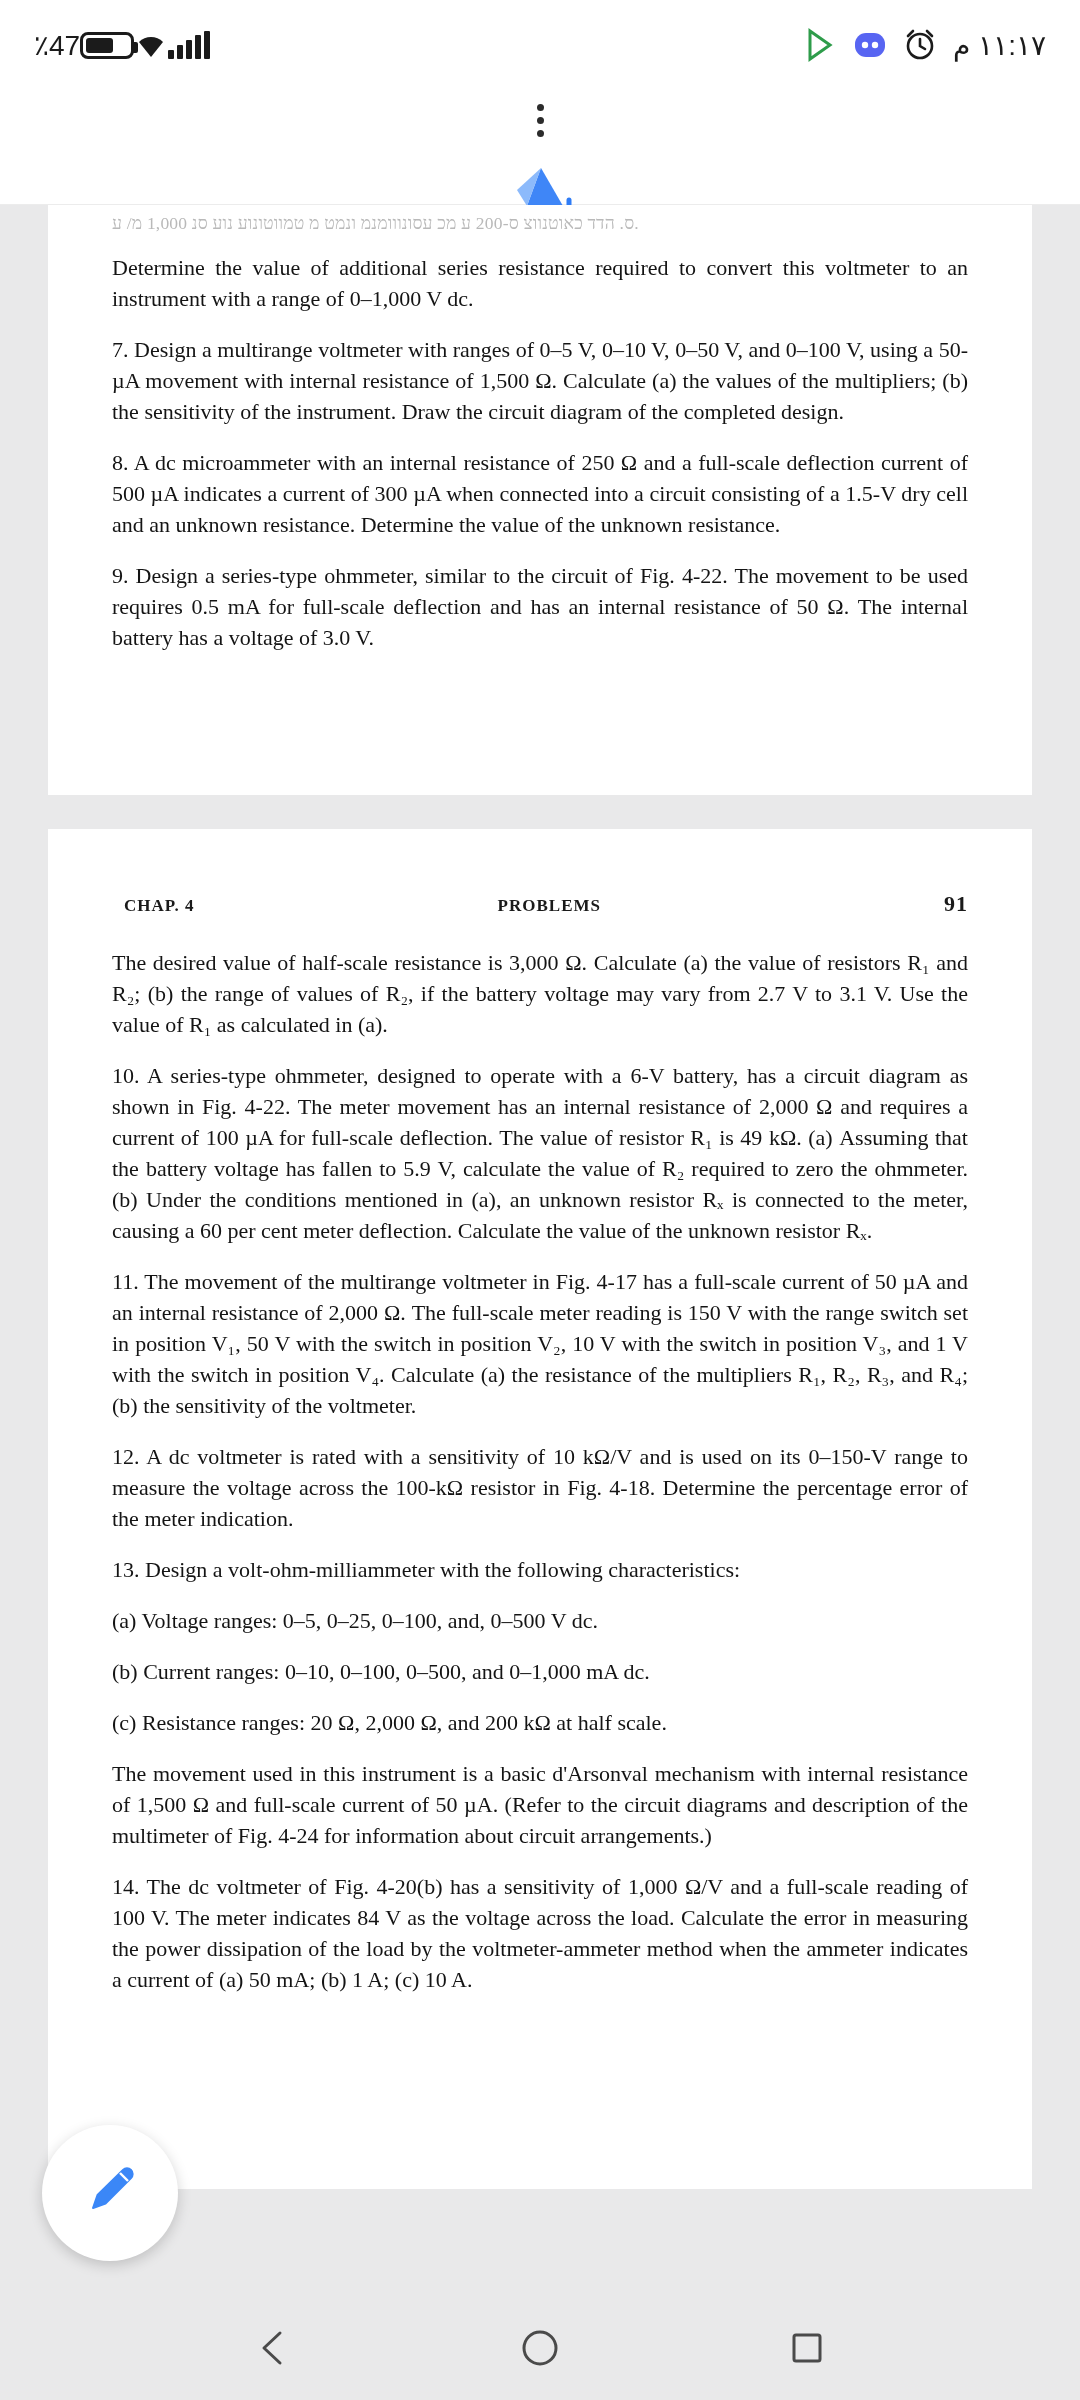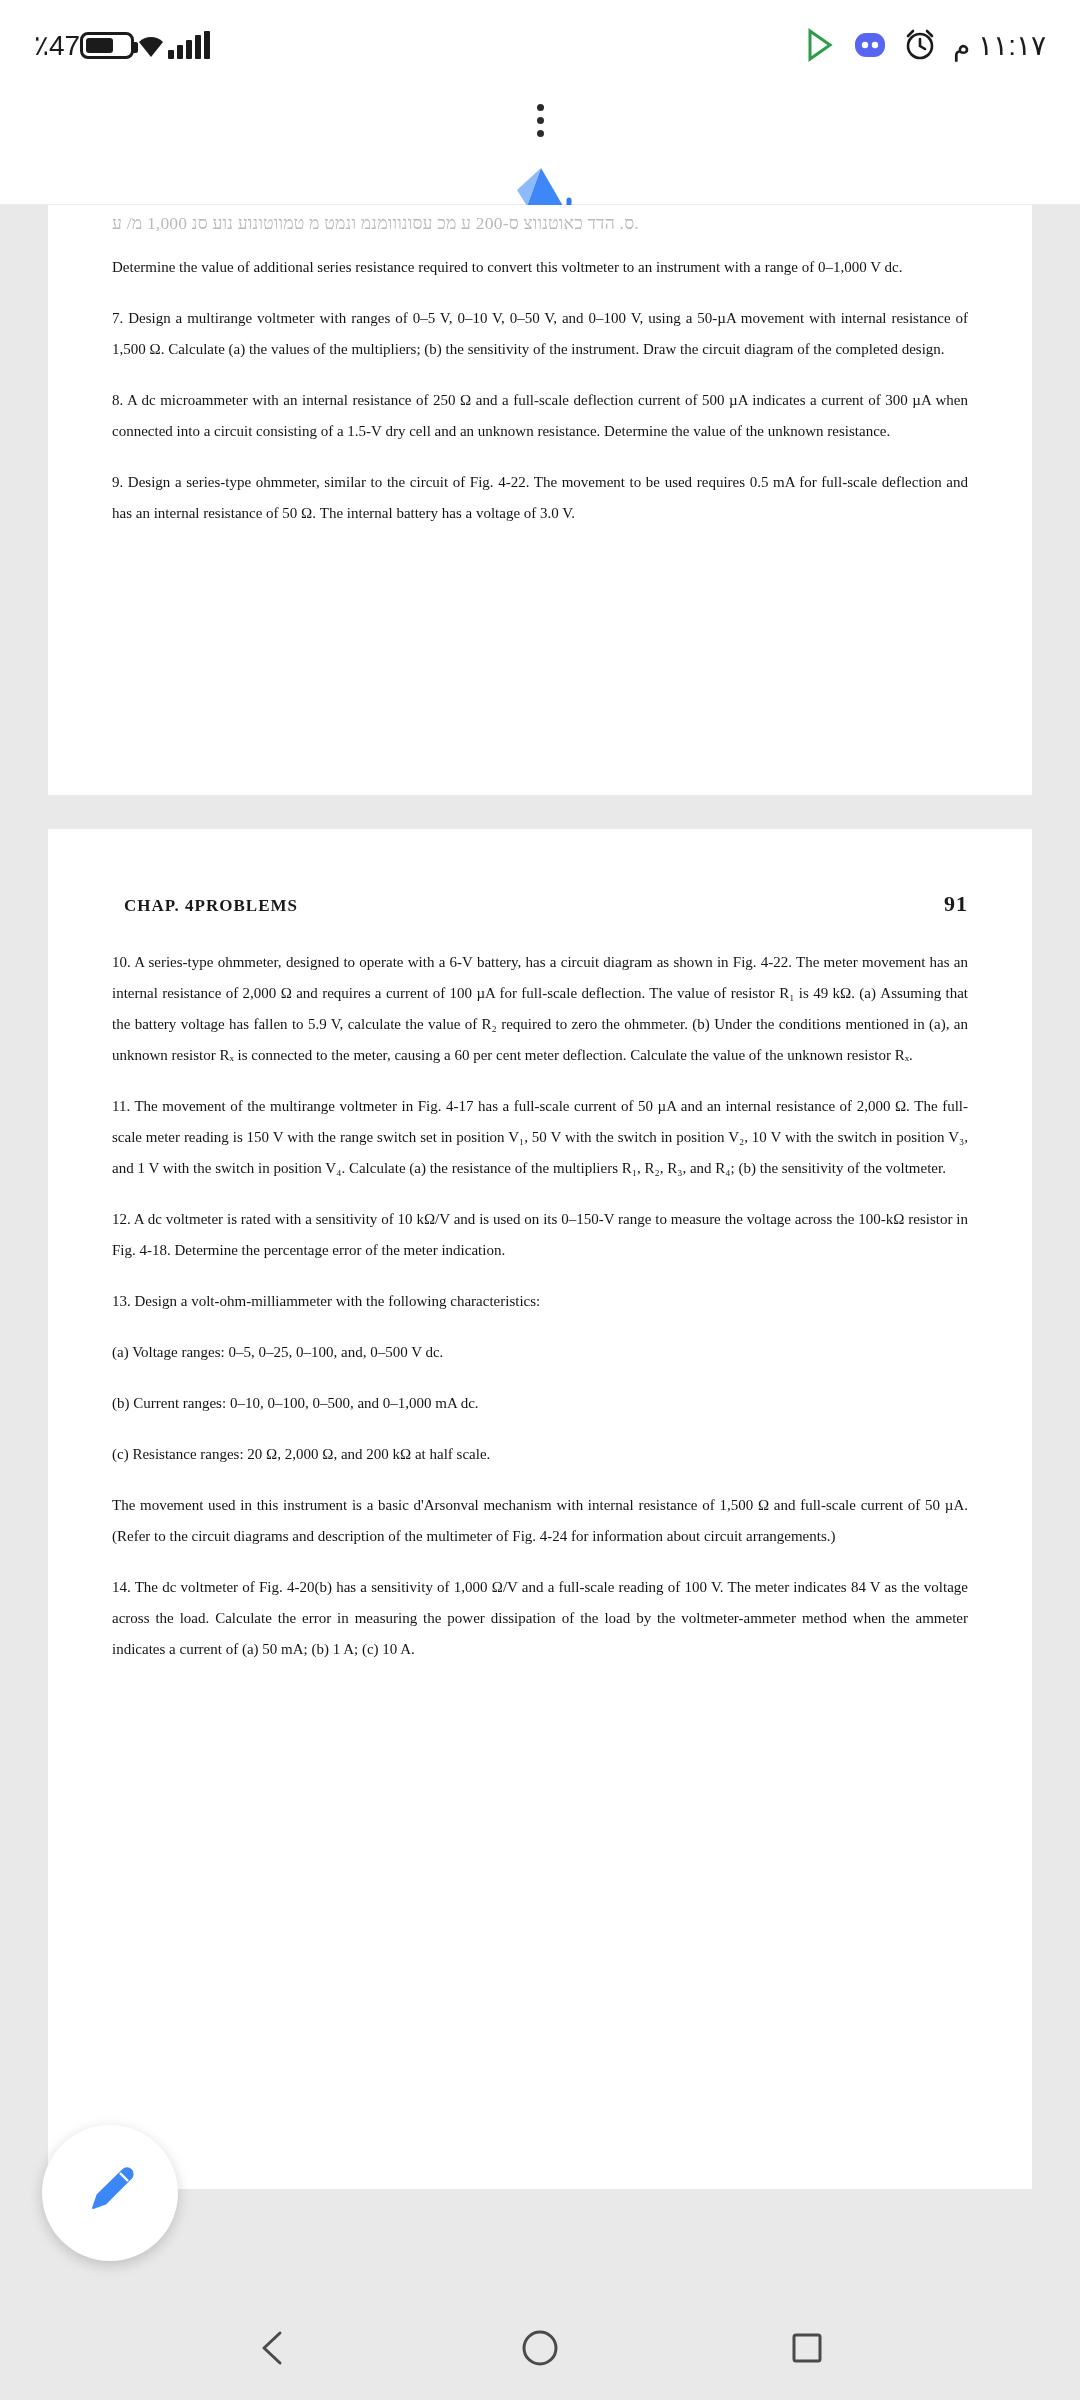--- a/index.html
+++ b/index.html
@@ -162,40 +162,40 @@
     color: #b9b9b9;
     letter-spacing: 0.2px;
     text-align: justify;
     overflow: hidden;
     white-space: nowrap;
     margin-bottom: 18px;
   }
 
   p.body {
     font-family: "Liberation Serif", serif;
-    font-size: 15px;
+    font-size: 22px;
     line-height: 31px;
     color: #141414;
     text-align: justify;
     margin-bottom: 20px;
   }
   .tight { margin-bottom: 10px; }
 
   .run-head {
     display: flex;
     align-items: baseline;
     font-size: 17px;
     letter-spacing: 1px;
     color: #1a1a1a;
     margin-bottom: 30px;
     font-weight: bold;
     margin-left: 12px;
   }
   .run-head .chap { flex: 0 0 auto; }
-  .run-head .mid { flex: 1 1 auto; text-align: left; }
+  .run-head .mid { flex: 1 1 auto; text-align: center; }
   .run-head .pg { flex: 0 0 auto; font-size: 22px; padding-left: 40px; }
 
   
   .fab {
     position: absolute;
     left: 42px;
     bottom: 34px;
     width: 136px;
     height: 136px;
     border-radius: 50%;
@@ -310,20 +310,21 @@
 
   <div class="page-gap"></div>
 
   <div class="page page-bottom">
     <div class="run-head">
       <span class="chap">CHAP. 4</span>
       <span class="mid">PROBLEMS</span>
       <span class="pg">91</span>
     </div>
 
+    <p class="body">The desired value of half-scale resistance is 3,000 Ω. Calculate (a) the value of resistors R₁ and R₂; (b) the range of values of R₂, if the battery voltage may vary from 2.7 V to 3.1 V. Use the value of R₁ as calculated in (a).</p>
     <p class="body">10. A series-type ohmmeter, designed to operate with a 6-V battery, has a circuit diagram as shown in Fig. 4-22. The meter movement has an internal resistance of 2,000 Ω and requires a current of 100 µA for full-scale deflection. The value of resistor R₁ is 49 kΩ. (a) Assuming that the battery voltage has fallen to 5.9 V, calculate the value of R₂ required to zero the ohmmeter. (b) Under the conditions mentioned in (a), an unknown resistor Rₓ is connected to the meter, causing a 60 per cent meter deflection. Calculate the value of the unknown resistor Rₓ.</p>
     <p class="body">11. The movement of the multirange voltmeter in Fig. 4-17 has a full-scale current of 50 µA and an internal resistance of 2,000 Ω. The full-scale meter reading is 150 V with the range switch set in position V₁, 50 V with the switch in position V₂, 10 V with the switch in position V₃, and 1 V with the switch in position V₄. Calculate (a) the resistance of the multipliers R₁, R₂, R₃, and R₄; (b) the sensitivity of the voltmeter.</p>
     <p class="body">12. A dc voltmeter is rated with a sensitivity of 10 kΩ/V and is used on its 0–150-V range to measure the voltage across the 100-kΩ resistor in Fig. 4-18. Determine the percentage error of the meter indication.</p>
     <p class="body tight">13. Design a volt-ohm-milliammeter with the following characteristics:</p>
 
     <p class="body tight">(a) Voltage ranges: 0–5, 0–25, 0–100, and, 0–500 V dc.</p>
     <p class="body tight">(b) Current ranges: 0–10, 0–100, 0–500, and 0–1,000 mA dc.</p>
     <p class="body">(c) Resistance ranges: 20 Ω, 2,000 Ω, and 200 kΩ at half scale.</p>
 
     <p class="body">The movement used in this instrument is a basic d'Arsonval mechanism with internal resistance of 1,500 Ω and full-scale current of 50 µA. (Refer to the circuit diagrams and description of the multimeter of Fig. 4-24 for information about circuit arrangements.)</p>

